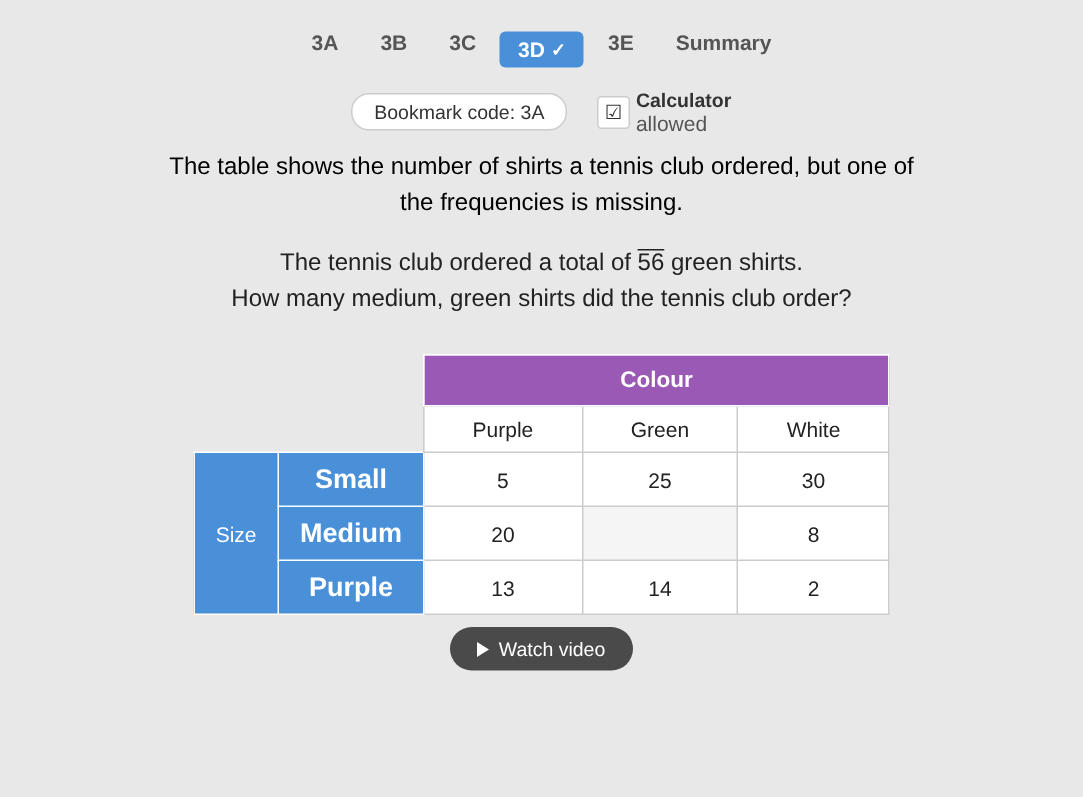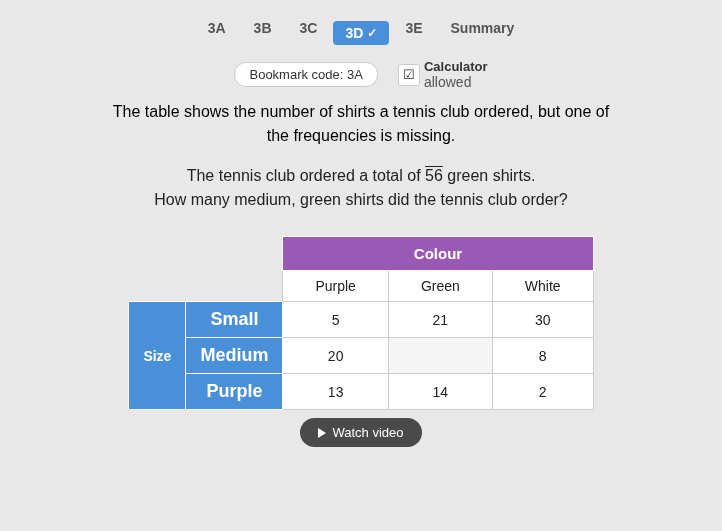--- a/index.html
+++ b/index.html
@@ -131,21 +131,21 @@
       font-size: 14px;
       font-weight: normal;
       padding: 7px 32px;
       border: 1px solid #ccc;
     }
     .size-header {
       background: #4a90d9;
       color: #fff;
       text-align: center;
       font-size: 14px;
-      font-weight: bold;
+      font-weight: normal;
       padding: 7px 14px;
       border: 1px solid #fff;
       vertical-align: middle;
     }
     .row-header {
       background: #4a90d9;
       color: #fff;
       text-align: center;
       font-size: 18px;
       font-weight: bold;
@@ -247,21 +247,21 @@
           <td class="col-header">Purple</td>
           <td class="col-header">Green</td>
           <td class="col-header">White</td>
         </tr>
       </thead>
       <tbody>
         <tr>
           <td class="size-header" rowspan="3">Size</td>
           <td class="row-header">Small</td>
           <td class="data-cell">5</td>
-          <td class="data-cell">21</td>
+          <td class="data-cell">25</td>
           <td class="data-cell">30</td>
         </tr>
         <tr>
           <td class="row-header">Medium</td>
           <td class="data-cell">20</td>
           <td class="data-cell missing"></td>
           <td class="data-cell">8</td>
         </tr>
         <tr>
           <td class="row-header">Purple</td>

